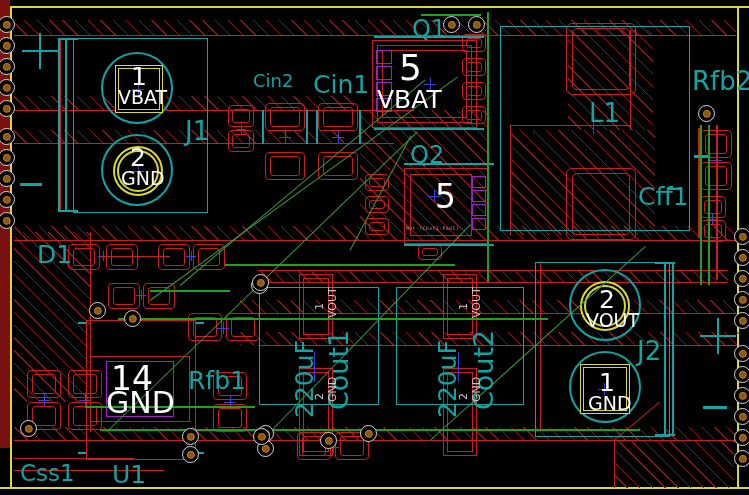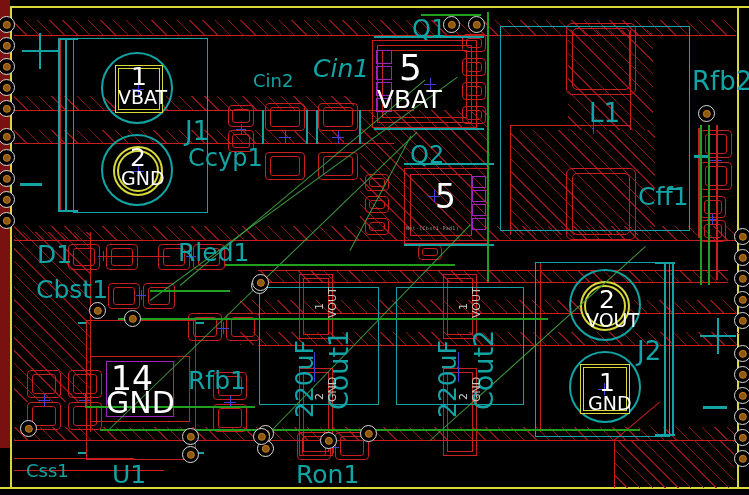--- a/index.html
+++ b/index.html
@@ -444,35 +444,31 @@
     <div class="via" style="left:698px;top:105px;width:17px;height:17px;">
         <i></i>
       </div>
     <div class="via" style="left:320px;top:432px;width:17px;height:17px;">
         <i></i>
       </div>
   </div>
 
   <div class="lyr">
     <div class="txt ref" style="left:185px;top:118px;font-size:26px;">J1</div>
-    <div class="txt ref" style="left:188px;top:146px;font-size:24px;">Ccyp1</div>
     <div class="txt ref" style="left:253px;top:72px;font-size:18px;">Cin2</div>
-    <div class="txt ref" style="left:313px;top:56px;font-size:25px;font-style:italic;">Cin1</div>
+    <div class="txt ref" style="left:313px;top:72px;font-size:25px;">Cin1</div>
     <div class="txt ref" style="left:412px;top:17px;font-size:24px;">Q1</div>
     <div class="txt ref" style="left:410px;top:143px;font-size:24px;">Q2</div>
     <div class="txt ref" style="left:589px;top:100px;font-size:26px;">L1</div>
     <div class="txt ref" style="left:638px;top:184px;font-size:25px;">Cff1</div>
     <div class="txt ref" style="left:692px;top:68px;font-size:26px;">Rfb2</div>
     <div class="txt ref" style="left:37px;top:242px;font-size:25px;">D1</div>
-    <div class="txt ref" style="left:178px;top:240px;font-size:25px;">Rled1</div>
-    <div class="txt ref" style="left:36px;top:277px;font-size:25px;">Cbst1</div>
     <div class="txt ref" style="left:188px;top:368px;font-size:25px;">Rfb1</div>
-    <div class="txt ref" style="left:26px;top:462px;font-size:18px;">Css1</div>
+    <div class="txt ref" style="left:20px;top:462px;font-size:23px;">Css1</div>
     <div class="txt ref" style="left:112px;top:462px;font-size:25px;">U1</div>
-    <div class="txt ref" style="left:296px;top:462px;font-size:25px;">Ron1</div>
     <div class="txt ref" style="left:637px;top:338px;font-size:26px;">J2</div>
 
     <div class="txt ref rot90" style="left:325px;top:410px;font-size:27px;">Cout1</div>
     <div class="txt ref rot90" style="left:292px;top:418px;font-size:25px;">220uF</div>
     <div class="txt ref rot90" style="left:470px;top:410px;font-size:27px;">Cout2</div>
     <div class="txt ref rot90" style="left:435px;top:418px;font-size:25px;">220uF</div>
   </div>
 
   <div class="lyr">
 

